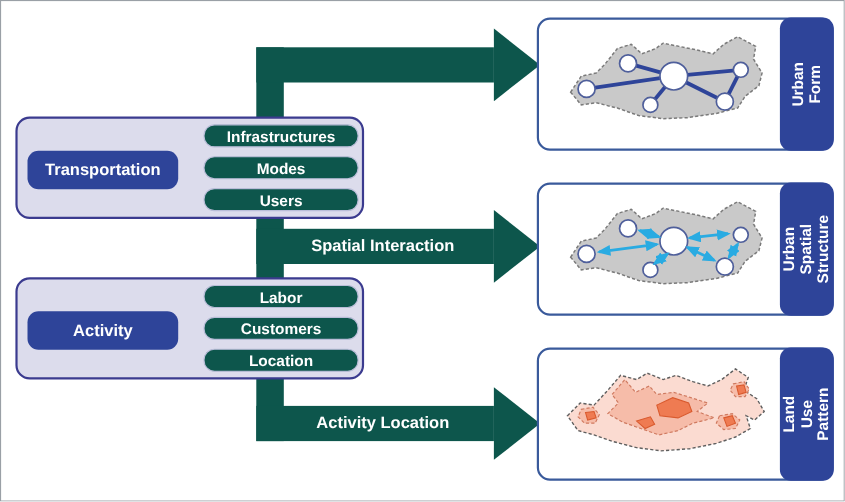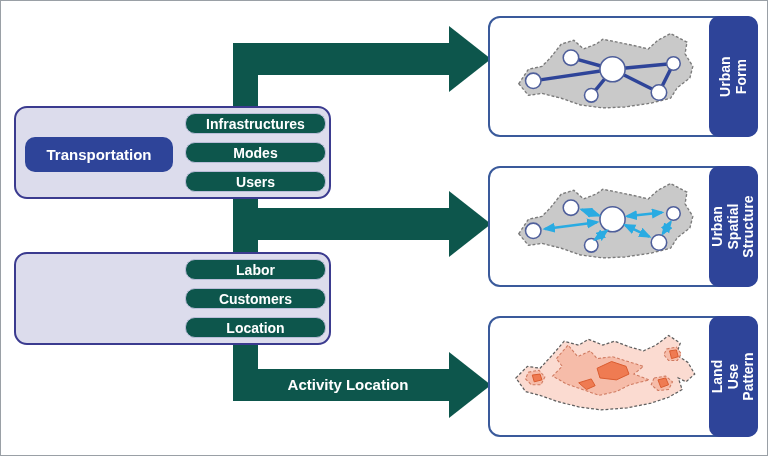--- a/index.html
+++ b/index.html
@@ -12,21 +12,21 @@
   .ahead{position:absolute;left:448px;width:0;height:0;
          border-top:33px solid transparent;border-bottom:33px solid transparent;
          border-left:42px solid #0d564c;}
   .alabel{position:absolute;left:232px;width:216px;height:32px;line-height:32px;
           text-align:center;padding-left:14px;box-sizing:border-box;
           color:#ffffff;font-size:15px;font-weight:bold;white-space:nowrap;}
 
   
   .group{position:absolute;left:13px;width:317px;height:93px;background:#dcdcec;
          border:2px solid #3b3b8f;border-radius:13px;box-sizing:border-box;}
-  .gtitle{position:absolute;left:9px;top:29px;width:148px;height:35px;background:#2e4499;
+  .gtitle{position:absolute;left:9px;top:29px;width:137px;height:35px;background:#2e4499;
           border-radius:10px;color:#fff;font-size:15px;font-weight:bold;
           display:flex;align-items:center;justify-content:center;}
   .gitem{position:absolute;left:169px;width:141px;height:21px;background:#0d564c;
          border:1px solid #b9bdd8;border-radius:10px;color:#fff;font-size:14px;font-weight:bold;
          display:flex;align-items:center;justify-content:center;box-sizing:border-box;}
   .gi0{top:5px;} .gi1{top:34px;} .gi2{top:63px;}
 
   
   .panel{position:absolute;left:487px;width:270px;height:121px;background:#ffffff;
          border:2px solid #3a5a9b;border-radius:12px;box-sizing:border-box;}
@@ -41,33 +41,35 @@
 
 <div id="stage">
 
   <div class="vbar"></div>
 
   <div class="aband" style="top:42px"></div>
   <div class="ahead" style="top:25px"></div>
 
   <div class="aband" style="top:207px"></div>
   <div class="ahead" style="top:190px"></div>
+  <div class="alabel" style="top:207px">Spatial Interaction</div>
 
   <div class="aband" style="top:368px"></div>
   <div class="ahead" style="top:351px"></div>
   <div class="alabel" style="top:368px">Activity Location</div>
 
   <div class="group" style="top:105px">
     <div class="gtitle">Transportation</div>
     <div class="gitem gi0">Infrastructures</div>
     <div class="gitem gi2">Users</div>
     <div class="gitem gi1">Modes</div>
   </div>
 
   <div class="group" style="top:251px">
+    <div class="gtitle">Activity</div>
     <div class="gitem gi1">Customers</div>
     <div class="gitem gi0">Labor</div>
     <div class="gitem gi2">Location</div>
   </div>
 
   <div class="panel" style="top:15px">
     <svg class="illus" viewBox="0 0 212 121">
       <path d="M23,68 L33,53 L47,50 L55,42 L67,27 L80,23 L90,32 L103,27 L110,22 L125,25 L140,28 L157,32 L167,23 L180,16 L197,25 L195,37 L203,50 L200,62 L187,72 L180,83 L160,88 L133,92 L110,93 L87,90 L67,83 L47,78 L33,80 Z" fill="#c9c9c9" stroke="#7a7a7a" stroke-width="1.4" stroke-dasharray="3 2"></path>
       <g stroke="#2e4499" stroke-width="3.6">
         <line x1="120" y1="53" x2="77" y2="41"></line>

